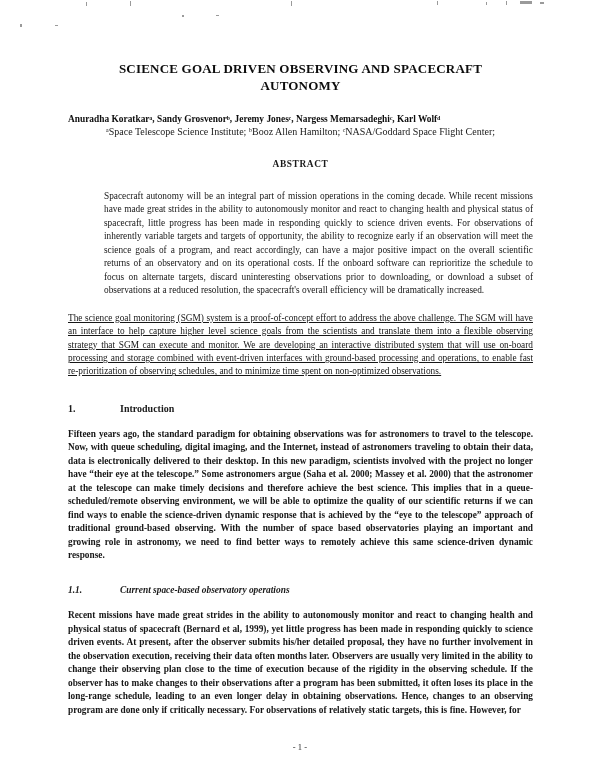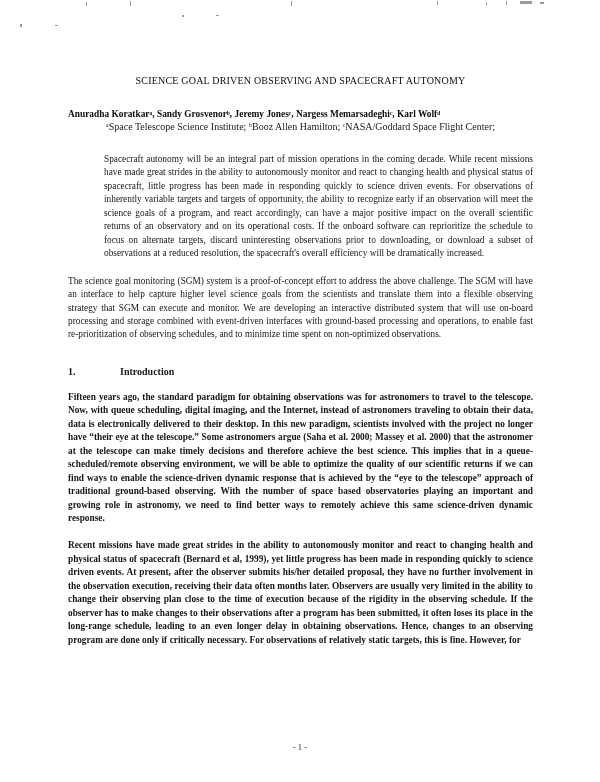--- a/index.html
+++ b/index.html
@@ -31,25 +31,25 @@
     background: #9a9a9a;
   }
   .content {
     position: absolute;
     left: 68px;
     top: 60px;
     width: 465px;
   }
   .title {
     text-align: center;
-    font-weight: normal;
-    font-size: 10px;
+    font-weight: bold;
+    font-size: 13px;
     line-height: 17px;
     letter-spacing: 0.2px;
-    margin: 12px 18px 0 18px;
+    margin: 0 18px 0 18px;
     color: #0d0d0d;
   }
   .authors {
     text-align: left;
     font-weight: bold;
     font-size: 9.4px;
     line-height: 12px;
     margin-top: 19px;
     color: #0d0d0d;
   }
@@ -77,20 +77,21 @@
     margin-top: 13px;
     color: #161616;
     word-spacing: 0.1px;
   }
   .abstract-para {
     margin-top: 21px;
     margin-left: 36px;
   }
   .abstract-para-2 {
     margin-top: 14px;
+    text-decoration: underline;
   }
   .section-heading {
     font-weight: bold;
     font-size: 10px;
     margin-top: 24px;
     display: flex;
   }
   .section-num {
     width: 52px;
     flex: none;
@@ -143,32 +144,37 @@
   <div class="content">
 
     <h1 class="title">SCIENCE GOAL DRIVEN OBSERVING AND SPACECRAFT AUTONOMY</h1>
 
     <div class="authors">Anuradha Koratkarᵃ, Sandy Grosvenorᵇ, Jeremy Jonesᶜ, Nargess Memarsadeghiᶜ, Karl Wolfᵈ</div>
 
     <div class="affiliations">
       <span class="affil-line">ᵃSpace Telescope Science Institute; ᵇBooz Allen Hamilton; ᶜNASA/Goddard Space Flight Center;</span>
     </div>
 
+    <div class="abstract-heading">ABSTRACT</div>
 
     <p class="para abstract-para">Spacecraft autonomy will be an integral part of mission operations in the coming decade. While recent missions have made great strides in the ability to autonomously monitor and react to changing health and physical status of spacecraft, little progress has been made in responding quickly to science driven events. For observations of inherently variable targets and targets of opportunity, the ability to recognize early if an observation will meet the science goals of a program, and react accordingly, can have a major positive impact on the overall scientific returns of an observatory and on its operational costs. If the onboard software can reprioritize the schedule to focus on alternate targets, discard uninteresting observations prior to downloading, or download a subset of observations at a reduced resolution, the spacecraft's overall efficiency will be dramatically increased.</p>
 
     <p class="para abstract-para-2">The science goal monitoring (SGM) system is a proof-of-concept effort to address the above challenge. The SGM will have an interface to help capture higher level science goals from the scientists and translate them into a flexible observing strategy that SGM can execute and monitor. We are developing an interactive distributed system that will use on-board processing and storage combined with event-driven interfaces with ground-based processing and operations, to enable fast re-prioritization of observing schedules, and to minimize time spent on non-optimized observations.</p>
 
     <h2 class="section-heading">
       <span class="section-num">1.</span>
       <span>Introduction</span>
     </h2>
 
     <p class="para section-first-para">Fifteen years ago, the standard paradigm for obtaining observations was for astronomers to travel to the telescope. Now, with queue scheduling, digital imaging, and the Internet, instead of astronomers traveling to obtain their data, data is electronically delivered to their desktop. In this new paradigm, scientists involved with the project no longer have “their eye at the telescope.” Some astronomers argue (Saha et al. 2000; Massey et al. 2000) that the astronomer at the telescope can make timely decisions and therefore achieve the best science. This implies that in a queue-scheduled/remote observing environment, we will be able to optimize the quality of our scientific returns if we can find ways to enable the science-driven dynamic response that is achieved by the “eye to the telescope” approach of traditional ground-based observing. With the number of space based observatories playing an important and growing role in astronomy, we need to find better ways to remotely achieve this same science-driven dynamic response.</p>
 
+    <h3 class="subsection-heading">
+      <span class="subsection-num">1.1.</span>
+      <span>Current space-based observatory operations</span>
+    </h3>
 
     <p class="para section-first-para">Recent missions have made great strides in the ability to autonomously monitor and react to changing health and physical status of spacecraft (Bernard et al, 1999), yet little progress has been made in responding quickly to science driven events. At present, after the observer submits his/her detailed proposal, they have no further involvement in the observation execution, receiving their data often months later. Observers are usually very limited in the ability to change their observing plan close to the time of execution because of the rigidity in the observing schedule. If the observer has to make changes to their observations after a program has been submitted, it often loses its place in the long-range schedule, leading to an even longer delay in obtaining observations. Hence, changes to an observing program are done only if critically necessary. For observations of relatively static targets, this is fine. However, for</p>
 
   </div>
 
   <div class="footer">- 1 -</div>
 
 </div>
 
 </body></html>

